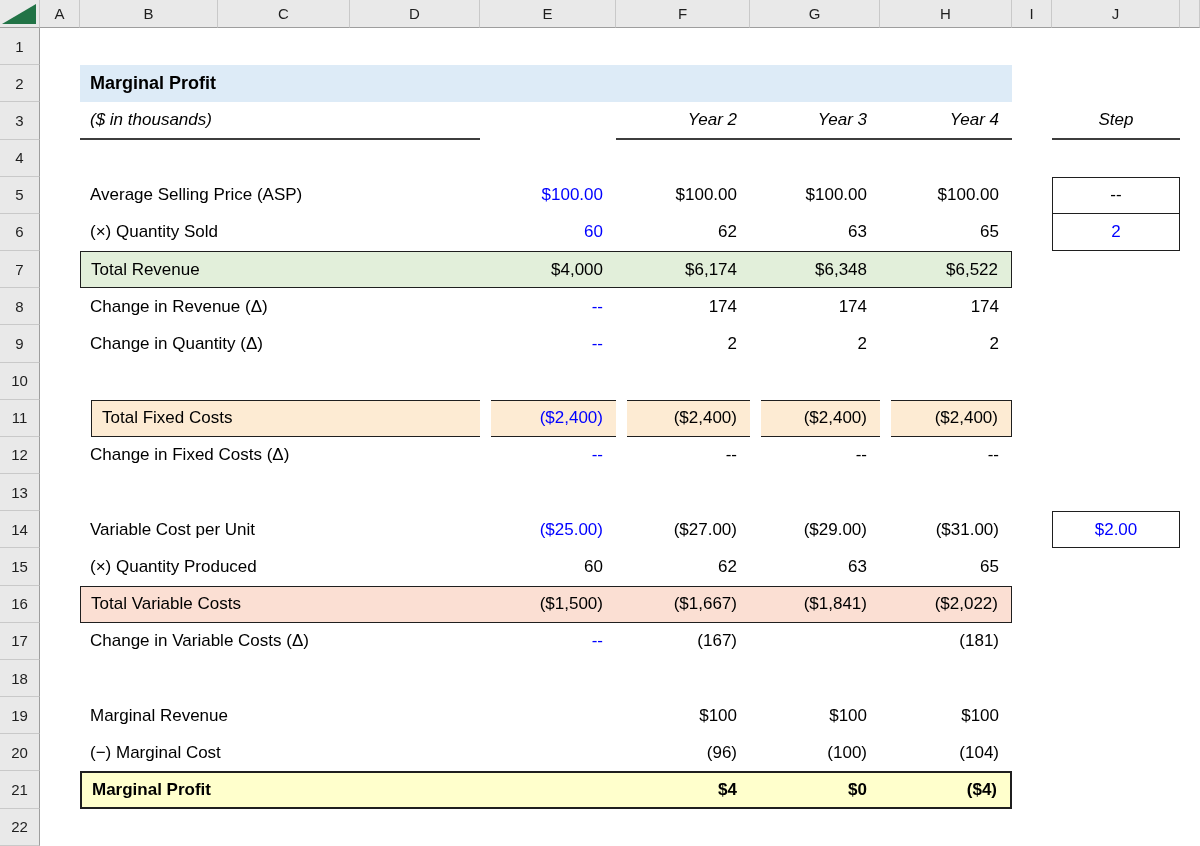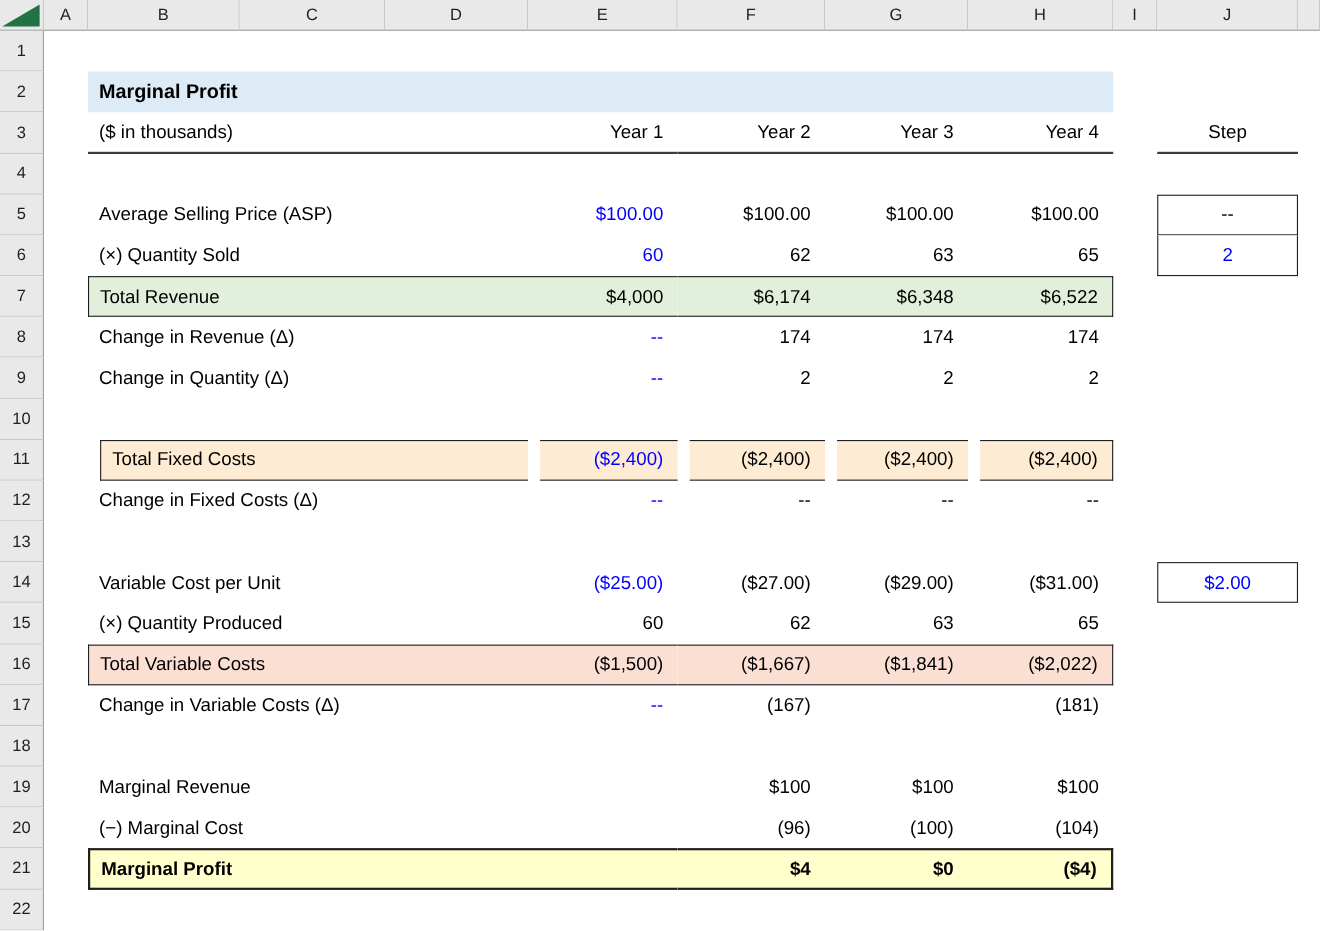--- a/index.html
+++ b/index.html
@@ -40,21 +40,21 @@
   .cell { display:flex; align-items:center; font-size:17px; color:#000; white-space:nowrap; overflow:visible; }
   .lab  { grid-column:3 / span 3; padding-left:10px; }
   .num  { justify-content:flex-end; padding-right:13px; }
   .ctr  { justify-content:center; }
   .blue { color:#0000FF; }
   .bold { font-weight:bold; }
 
   .cE{grid-column:6} .cF{grid-column:7} .cG{grid-column:8} .cH{grid-column:9} .cJ{grid-column:11}
 
   .title-band { background:#DDEBF7; font-weight:bold; font-size:18px; padding-left:10px; }
-  .hline { border-bottom:2px solid #3d3d3d; }
+  .hline { border-bottom:2px solid #3d3d3d;font-style:italic; }
 
   .band-g{ background:#E2EFDA; }
   .band-o{ background:#FDEBD3;margin-left:11px; }
   .band-p{ background:#FBDFD3; }
   .band-y{ background:#FFFFCC; }
 
   .bt{border-top:1px solid #1f1f1f} .bb{border-bottom:1px solid #1f1f1f}
   .bl{border-left:1px solid #1f1f1f} .br{border-right:1px solid #1f1f1f}
   .bt2{border-top:2px solid #1f1f1f} .bb2{border-bottom:2px solid #1f1f1f}
   .bl2{border-left:2px solid #1f1f1f} .br2{border-right:2px solid #1f1f1f}
@@ -102,21 +102,20 @@
     <div class="rh" style="grid-row:18">17</div>
     <div class="rh" style="grid-row:19">18</div>
     <div class="rh" style="grid-row:20">19</div>
     <div class="rh" style="grid-row:21">20</div>
     <div class="rh" style="grid-row:22">21</div>
     <div class="rh" style="grid-row:23">22</div>
 
     <div class="cell title-band" style="grid-row:3; grid-column:3 / span 7">Marginal Profit</div>
 
     <div class="cell lab hline" style="grid-row:4">($ in thousands)</div>
-    <div class="cell num cE hline" style="grid-row:4">Year 1</div>
     <div class="cell num cF hline" style="grid-row:4">Year 2</div>
     <div class="cell num cG hline" style="grid-row:4">Year 3</div>
     <div class="cell num cH hline" style="grid-row:4">Year 4</div>
     <div class="cell lab" style="grid-row:6">Average Selling Price (ASP)</div>
 
     <div class="cell ctr cJ hline" style="grid-row:4">Step</div>
     <div class="cell num cE blue" style="grid-row:6">$100.00</div>
     <div class="cell num cF" style="grid-row:6">$100.00</div>
     <div class="cell num cG" style="grid-row:6">$100.00</div>
     <div class="cell num cH" style="grid-row:6">$100.00</div>

